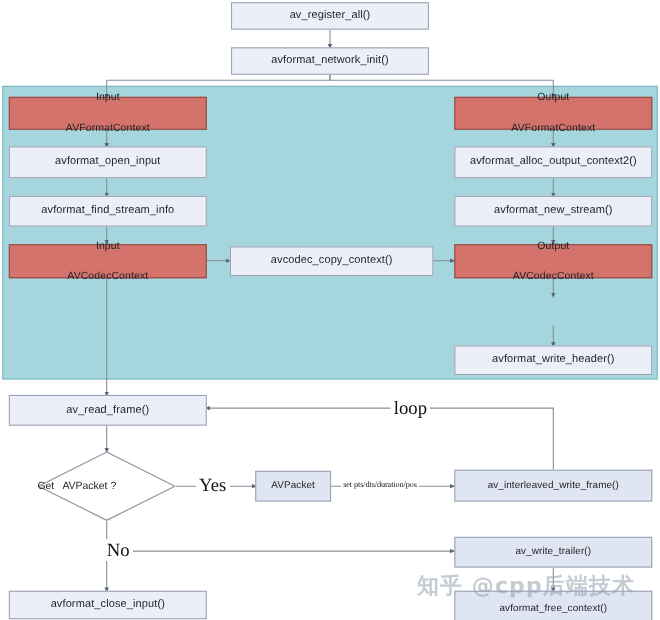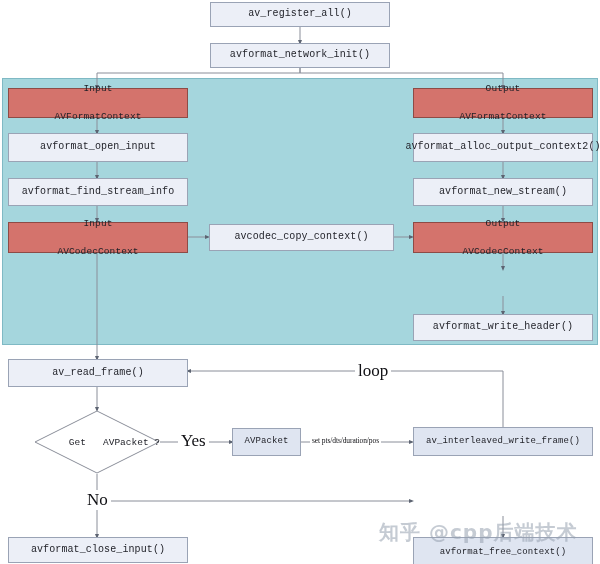--- a/index.html
+++ b/index.html
@@ -24,21 +24,21 @@
     box-sizing: border-box;
   }
   .node {
     position: absolute;
     box-sizing: border-box;
     display: flex;
     flex-direction: column;
     align-items: center;
     justify-content: center;
     text-align: center;
-    font-family: Liberation Mono, monospace;
+    font-family: Liberation Sans, sans-serif;
     color: #23242b;
     line-height: 1.25;
     letter-spacing: 0.1px;
     z-index: 5;
   }
   .node.plain {
     background: #eceff7;
     border: 1px solid #9aa3b5;
     font-size: 10px;
   }
@@ -64,24 +64,24 @@
     position: absolute;
     left: 0; top: 0;
     width: 100%;
     height: 100%;
   }
   .diamond .dlabel {
     position: absolute;
     left: 0; right: 0;
     top: 50%;
     transform: translateY(-50%);
-    text-align: right;
+    text-align: left;
     font-size: 9.5px;
     color: #23242b;
-    font-family: Liberation Mono, monospace;
+    font-family: Liberation Sans, sans-serif;
     white-space: pre;
   }
 
   .edge-layer {
     position: absolute;
     left: 0; top: 0;
     width: 600px;
     height: 564px;
     z-index: 2;
   }
@@ -226,32 +226,35 @@
   </div>
 
   <div class="node packet" style="left:413px; top:427px; width:180px; height:29px;">
     <span class="ln">av_interleaved_write_frame()</span>
   </div>
 
   <div class="node packet" style="left:232px; top:428px; width:69px; height:28px;">
     <span class="ln">AVPacket</span>
   </div>
 
+  <div class="node packet" style="left:413px; top:488px; width:180px; height:28px;">
+    <span class="ln">av_write_trailer()</span>
+  </div>
 
   <div class="node plain" style="left:8px; top:537px; width:180px; height:26px;">
     <span class="ln">avformat_close_input()</span>
   </div>
 
   <div class="node packet" style="left:413px; top:537px; width:180px; height:32px;">
     <span class="ln">avformat_free_context()</span>
   </div>
 
   <div class="elabel big" style="left:178px; top:431px;">Yes</div>
 
-  <div class="elabel big" style="left:84px; top:490px;text-align:right;">No</div>
+  <div class="elabel big" style="left:94px; top:490px;text-align:right;">No</div>
 
   <div class="elabel big" style="left:355px; top:361px;">loop</div>
 
   <div class="elabel small" style="left:310px; top:436px;">set pts/dts/duration/pos</div>
 
   <div class="watermark" style="left:379px; top:519px;font-weight:bold;">知乎 @cpp后端技术</div>
 
 </div>
 
 </body></html>

